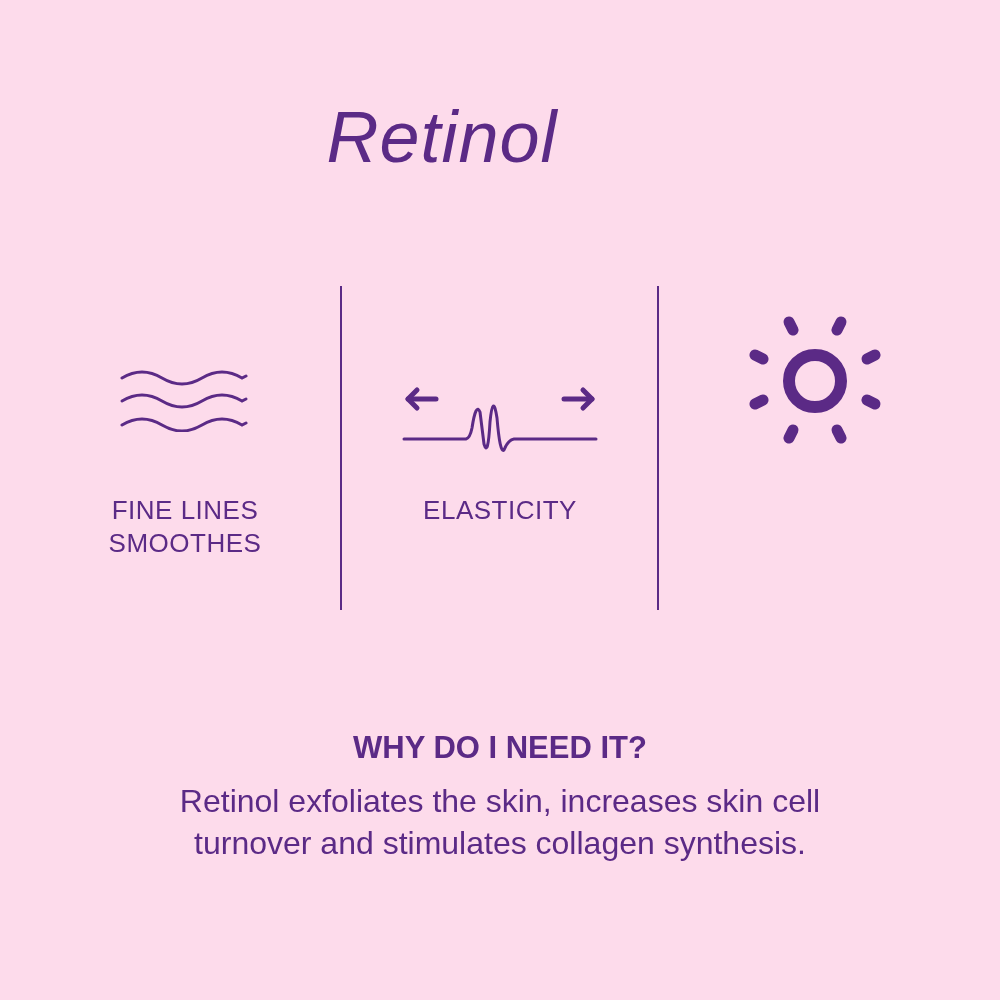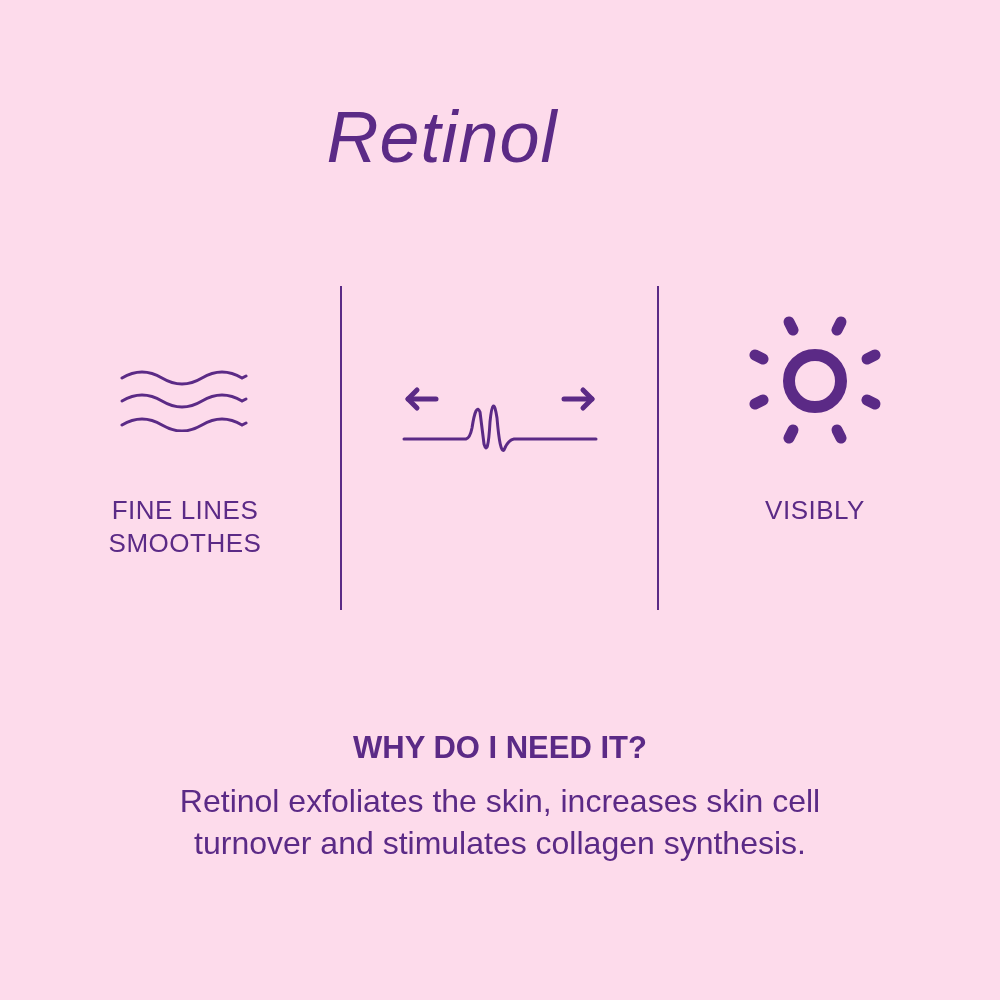--- a/index.html
+++ b/index.html
@@ -83,38 +83,38 @@
 
     <g stroke-width="5">
       <line x1="164" y1="17" x2="192" y2="17"></line>
       <polyline points="183,8 192,17 183,26"></polyline>
     </g>
 
     <path stroke-width="3" d="M4 57 L 66 57 Q 70 56 72 46 Q 76 20 80 30 Q 82 46 84 62 Q 88 76 90 40 Q 93 10 97 36 Q 100 72 104 68 Q 108 58 114 57 L 196 57"></path>
   </svg>
 </div>
 <div class="feature-label f2">
+  <span>ELASTICITY</span>
 </div>
 
 <div class="icon" style="left:745px; top:312px;">
   <svg width="140" height="140" viewBox="0 0 140 140" fill="none" stroke="#5b2a86" stroke-linecap="round">
     <circle cx="70" cy="69" r="26" stroke-width="12"></circle>
     <g stroke-width="11">
       <line x1="44" y1="10" x2="48" y2="18"></line>
       <line x1="96" y1="10" x2="92" y2="18"></line>
       <line x1="10" y1="43" x2="18" y2="47"></line>
       <line x1="130" y1="43" x2="122" y2="47"></line>
       <line x1="10" y1="92" x2="18" y2="88"></line>
       <line x1="130" y1="92" x2="122" y2="88"></line>
       <line x1="44" y1="126" x2="48" y2="118"></line>
       <line x1="96" y1="126" x2="92" y2="118"></line>
     </g>
   </svg>
 </div>
 <div class="feature-label f3">
-  <span>VISIBLY</span>
 </div>
 
 <div class="why-heading">WHY DO I NEED IT?</div>
 <div class="why-body">
   <span>Retinol exfoliates the skin, increases skin cell</span>
   <span>turnover and stimulates collagen synthesis.</span>
 </div>
 
 </body></html>

